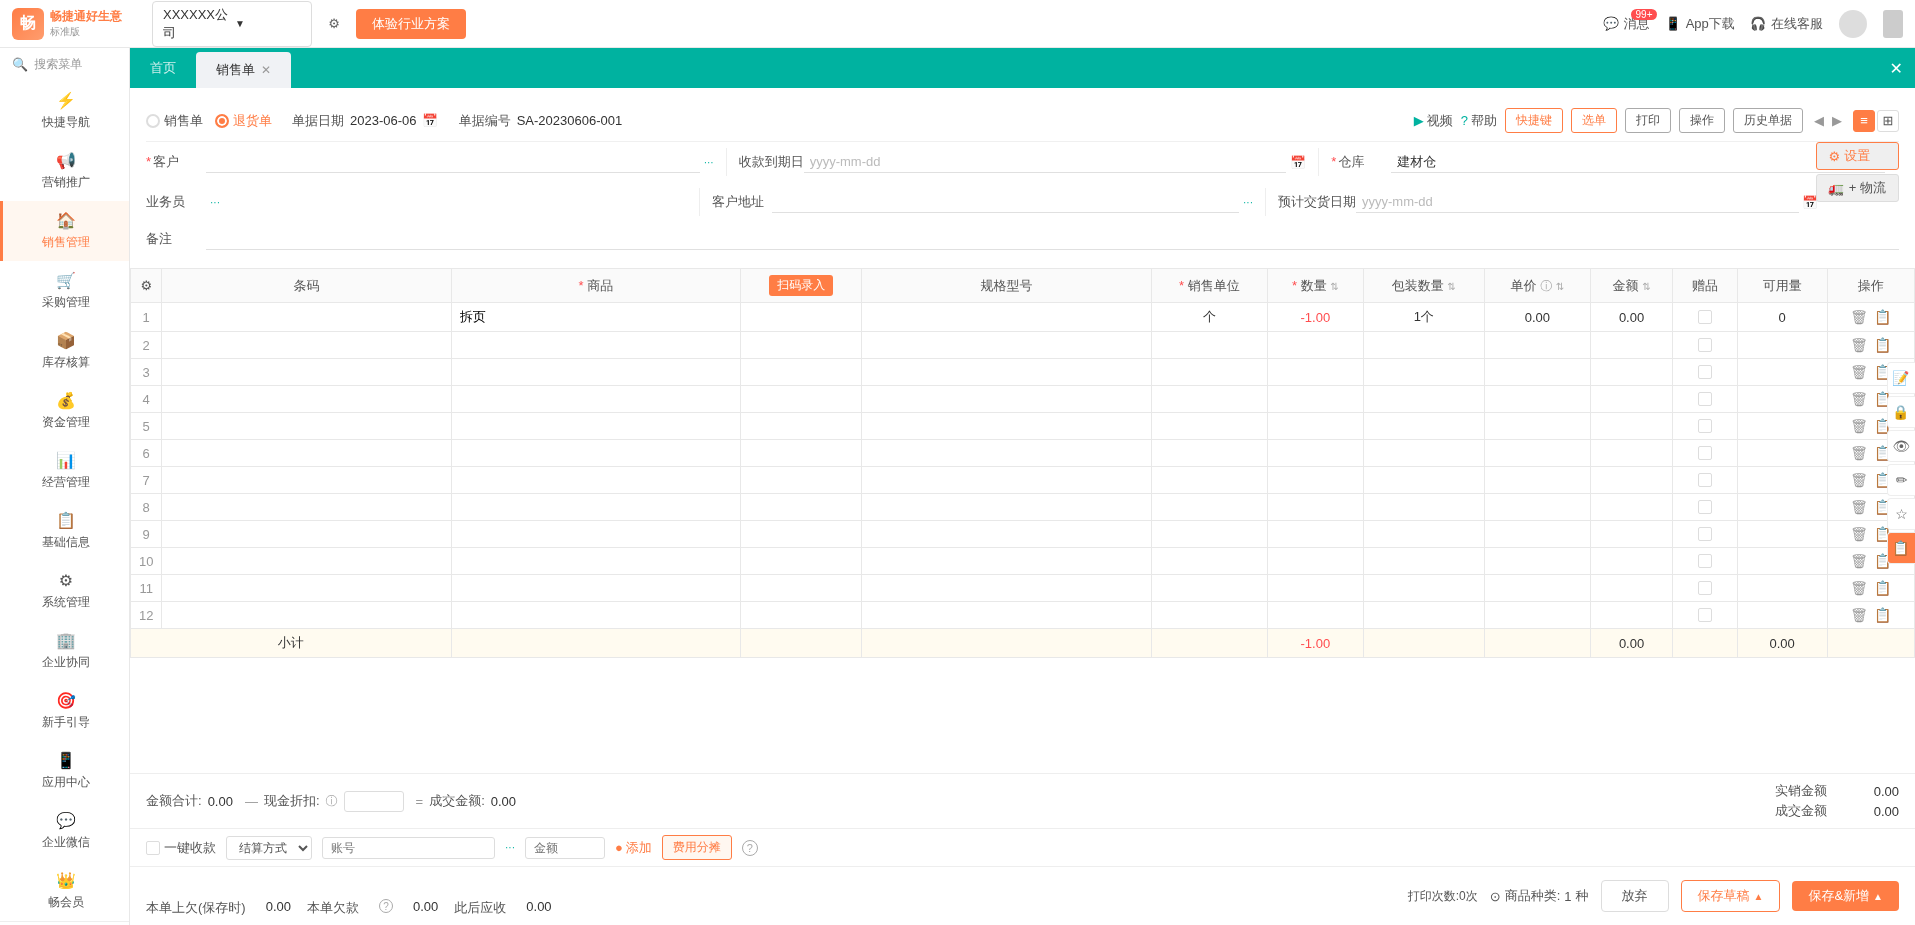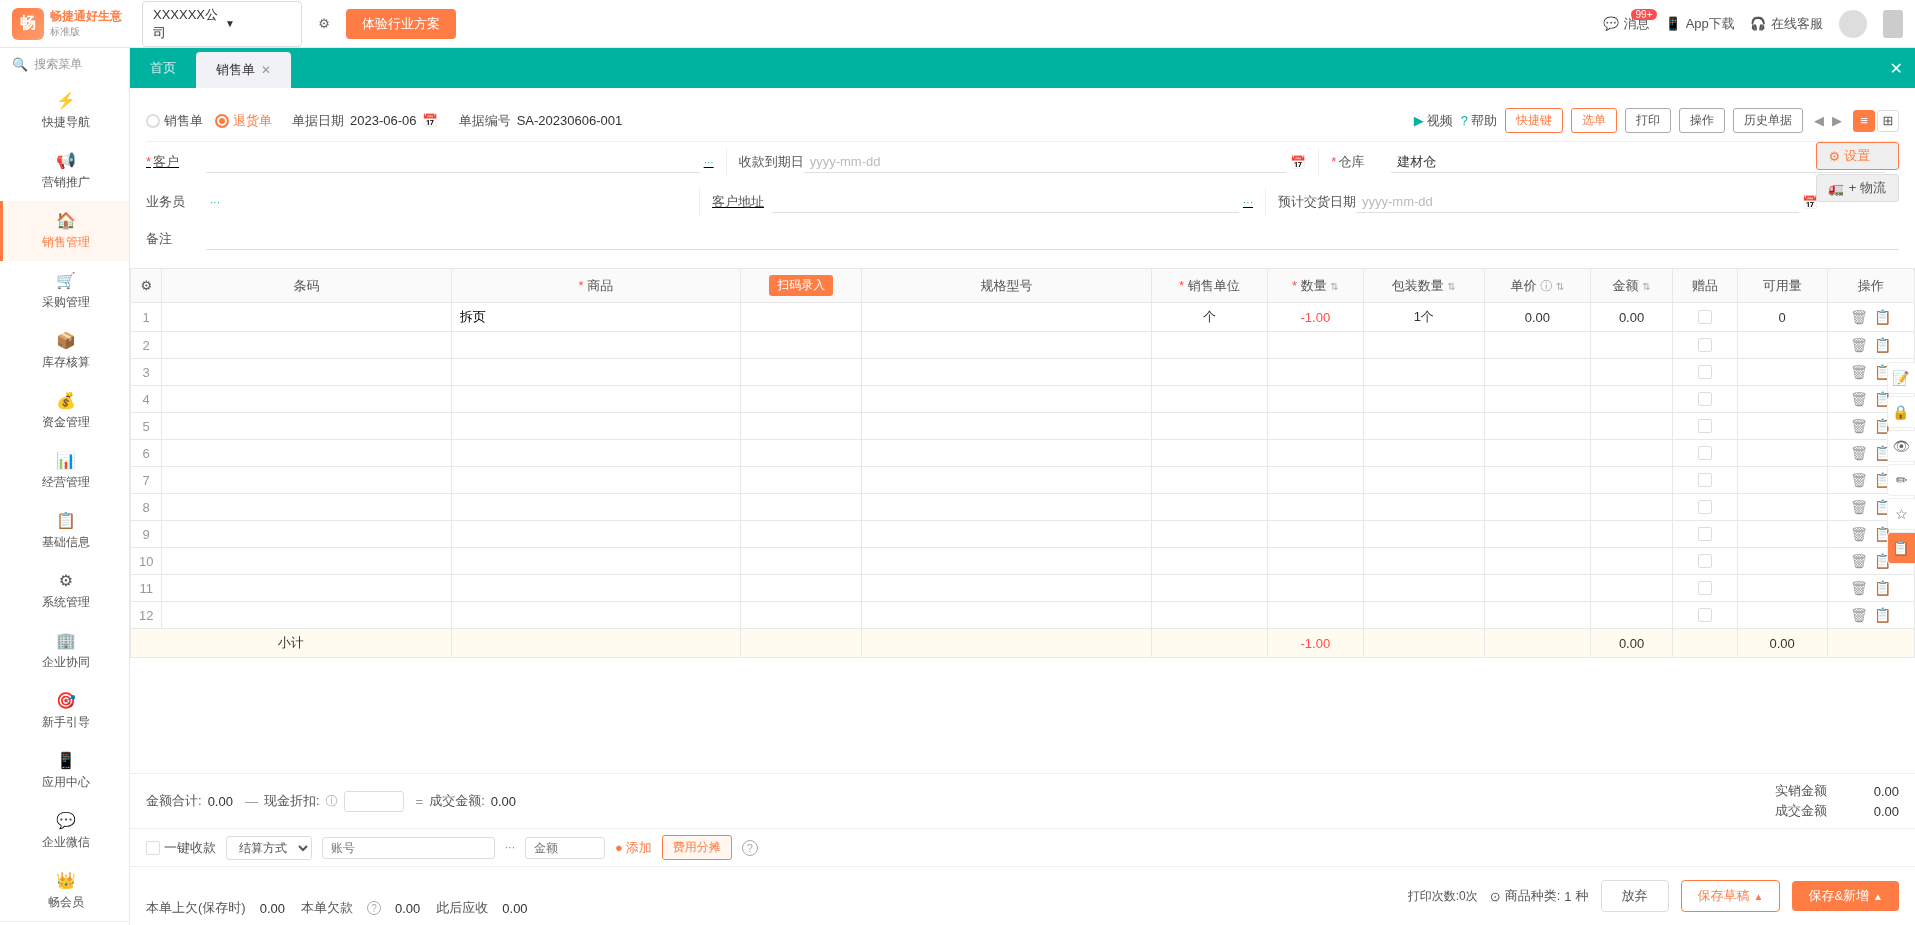--- a/index.html
+++ b/index.html
@@ -2,21 +2,21 @@
 <html><head>
   <meta charset="utf-8">
   <style>
     * { box-sizing: border-box; margin: 0; padding: 0; font-family: 'Microsoft YaHei', Arial, sans-serif; font-size: 13px; }
     body { background: #f0f2f5; display: flex; flex-direction: column; height: 925px; overflow: hidden; }
 
     
     .top-bar { height: 48px; background: #fff; display: flex; align-items: center; padding: 0 12px; border-bottom: 1px solid #e8e8e8; flex-shrink: 0; }
     .logo-area { display: flex; align-items: center; gap: 6px; width: 130px; }
     .logo-icon { width: 32px; height: 32px; background: linear-gradient(135deg, #ff7d45, #ff9d6e); border-radius: 6px; display: flex; align-items: center; justify-content: center; color: white; font-size: 16px; font-weight: bold; flex-shrink: 0; }
-    .company-select { display: flex; align-items: center; gap: 6px; border: 1px solid #ddd; border-radius: 4px; padding: 4px 10px; cursor: pointer; background: #fff; margin-left: 0; min-width: 160px; justify-content: flex-end; }
+    .company-select { display: flex; align-items: center; gap: 6px; border: 1px solid #ddd; border-radius: 4px; padding: 4px 10px; cursor: pointer; background: #fff; margin-left: 10px; min-width: 160px; justify-content: flex-end; }
     .company-select span { flex: 1; color: #333; }
     .company-arrow { color: #999; font-size: 10px; }
     .settings-icon-btn { width: 28px; height: 28px; display: flex; align-items: center; justify-content: center; color: #666; cursor: pointer; margin-left: 8px; }
     .try-btn { background: #ff7d45; color: white; border: none; border-radius: 4px; padding: 6px 16px; cursor: pointer; font-size: 13px; margin-left: 8px; }
     .top-right { margin-left: auto; display: flex; align-items: center; gap: 16px; }
     .top-right-item { display: flex; align-items: center; gap: 4px; color: #555; cursor: pointer; font-size: 12px; position: relative; }
     .badge { background: #ff4d4f; color: white; border-radius: 10px; padding: 0 5px; font-size: 10px; position: absolute; top: -6px; right: -8px; }
     .avatar { width: 28px; height: 28px; background: #ddd; border-radius: 50%; }
 
     
@@ -102,21 +102,21 @@
     .payment-row { background: #fff; border-top: 1px solid #eee; padding: 6px 16px; display: flex; align-items: center; gap: 10px; flex-shrink: 0; }
     .payment-checkbox { display: flex; align-items: center; gap: 4px; cursor: pointer; color: #555; font-size: 12px; }
     .payment-select { border: 1px solid #ddd; border-radius: 3px; padding: 3px 8px; color: #555; background: #fff; font-size: 12px; }
     .payment-input { border: 1px solid #ddd; border-radius: 3px; padding: 3px 8px; min-width: 80px; font-size: 12px; }
     .payment-dots { color: #00b2a0; cursor: pointer; font-size: 10px; }
     .payment-add { display: flex; align-items: center; gap: 3px; color: #ff7d45; cursor: pointer; font-size: 12px; }
     .pay-tab-btn { border: 1px solid #ff7d45; border-radius: 3px; padding: 3px 10px; color: #ff7d45; background: #fff7f0; cursor: pointer; font-size: 12px; }
 
     
     .footer-bar { background: #fff; border-top: 1px solid #eee; padding: 8px 16px; display: flex; align-items: center; gap: 16px; flex-shrink: 0; }
-    .footer-info { display: flex; align-items: center; gap: 14px; color: #555; font-size: 12px; margin-top: 24px; }
+    .footer-info { display: flex; align-items: flex-start; gap: 20px; color: #555; font-size: 12px; margin-top: 24px; }
     .footer-val { color: #333; }
     .footer-right { margin-left: auto; display: flex; align-items: center; gap: 12px; }
     .footer-print { color: #555; font-size: 12px; }
     .footer-goods { display: flex; align-items: center; gap: 4px; color: #555; font-size: 12px; }
     .discard-btn { border: 1px solid #ddd; border-radius: 4px; padding: 6px 20px; background: #fff; color: #555; cursor: pointer; }
     .save-draft-btn { border: 1px solid #ff7d45; border-radius: 4px; padding: 6px 16px; background: #fff; color: #ff7d45; cursor: pointer; display: flex; align-items: center; gap: 4px; }
     .save-new-btn { background: #ff7d45; color: white; border: none; border-radius: 4px; padding: 6px 16px; cursor: pointer; display: flex; align-items: center; gap: 4px; }
     .btn-arrow { font-size: 10px; }
     .right-float-item { width: 28px; height: 32px; background: #fff; border: 1px solid #eee; border-right: none; display: flex; align-items: center; justify-content: center; cursor: pointer; color: #666; font-size: 14px; border-radius: 4px 0 0 4px; }
     .right-float-item.active { background: #ff7d45; color: white; }
@@ -291,21 +291,21 @@
               <span class="nav-arrow">▶</span>
             </div>
             <div class="view-toggle">
               <div class="view-btn active">≡</div>
               <div class="view-btn">⊞</div>
             </div>
           </div>
         </div>
 
         <div class="form-row" style="position:relative;">
-          <div class="form-field" style="flex:2;text-decoration:underline;">
+          <div class="form-field" style="flex:2;">
             <span class="form-label required">客户</span>
             <input class="form-input" type="text" placeholder="" style="">
             <span class="form-dots">···</span>
           </div>
           <div class="form-sep"></div>
           <div class="form-field" style="flex:2;">
             <span class="form-label">收款到期日</span>
             <input class="form-input" type="text" placeholder="yyyy-mm-dd" style="">
             <span class="form-cal">📅</span>
           </div>
@@ -326,21 +326,21 @@
             </button>
           </div>
         </div>
 
         <div class="form-row">
           <div class="form-field" style="flex:2;">
             <span class="form-label">业务员</span>
             <span class="form-dots">···</span>
           </div>
           <div class="form-sep"></div>
-          <div class="form-field" style="flex:2;text-decoration:underline;">
+          <div class="form-field" style="flex:2;">
             <span class="form-label">客户地址</span>
             <input class="form-input" type="text" style="">
             <span class="form-dots">···</span>
           </div>
           <div class="form-sep"></div>
           <div class="form-field" style="flex:2;padding-right:80px;">
             <span class="form-label">预计交货日期</span>
             <input class="form-input" type="text" placeholder="yyyy-mm-dd" style="">
             <span class="form-cal">📅</span>
           </div>

